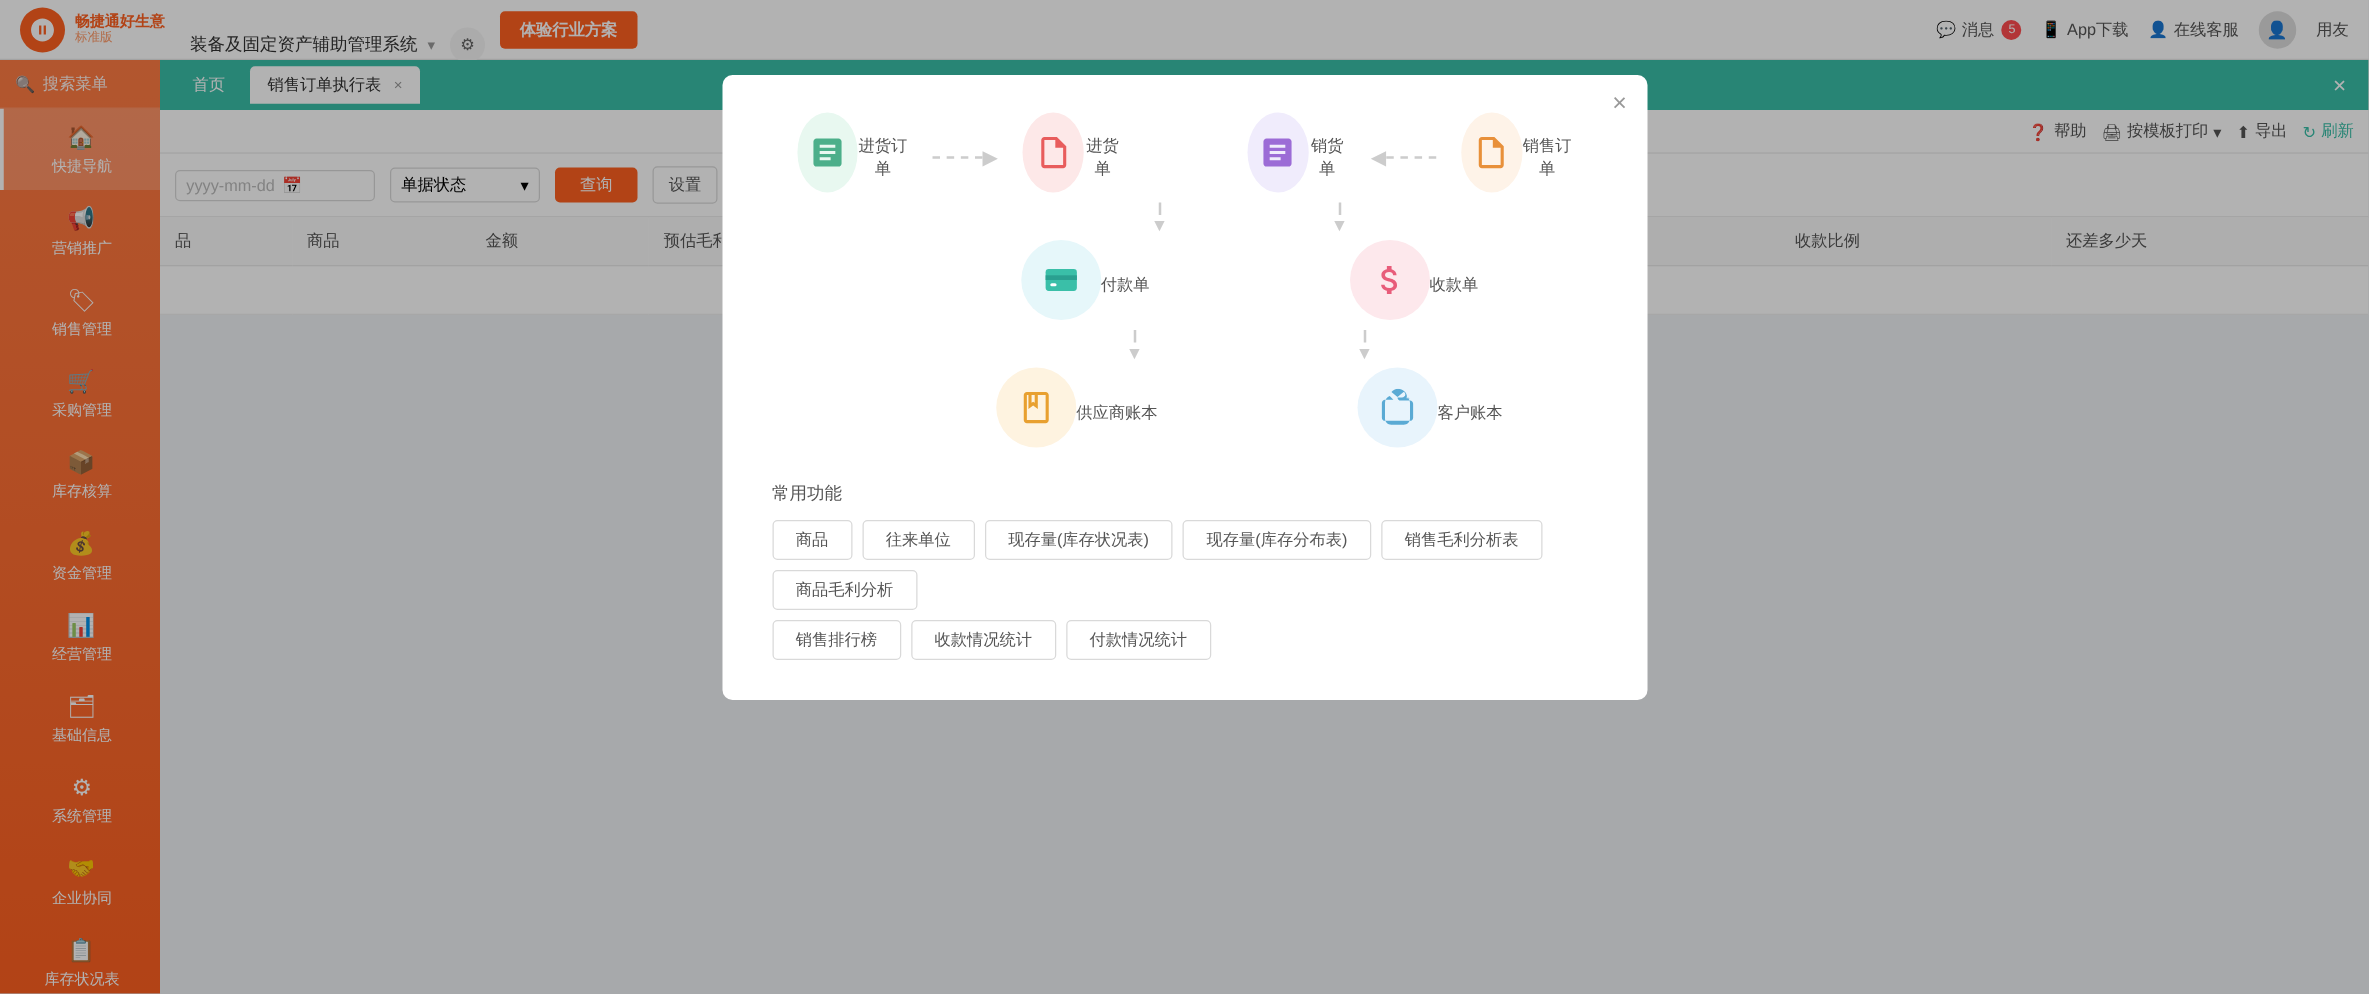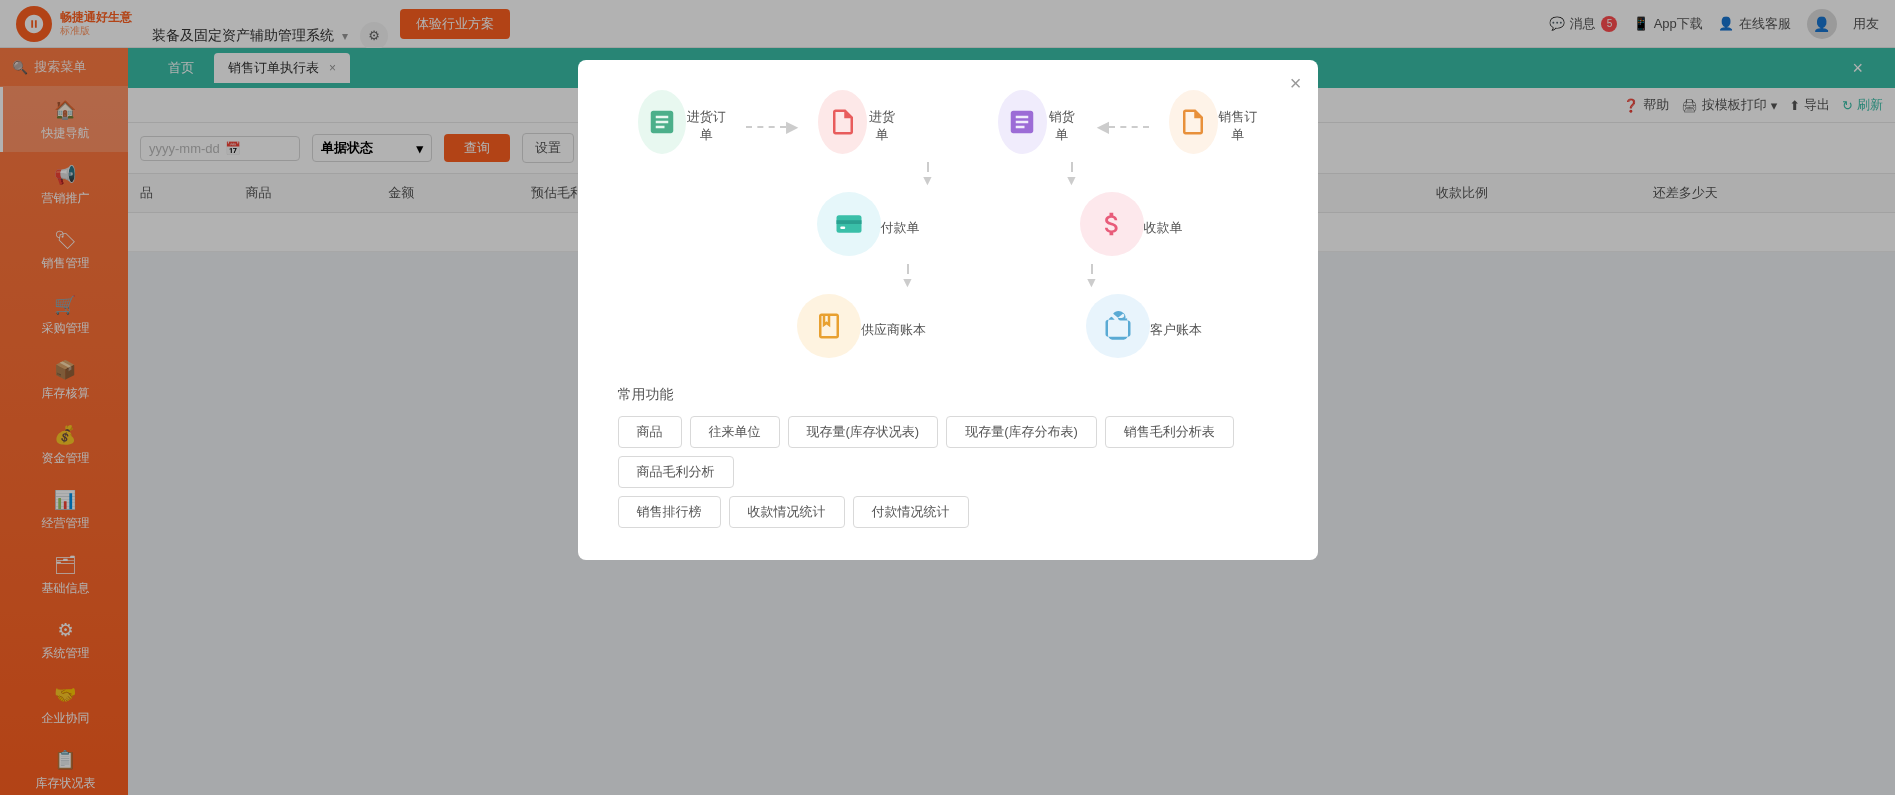--- a/index.html
+++ b/index.html
@@ -4,31 +4,31 @@
   <style>
     * { box-sizing: border-box; margin: 0; padding: 0; }
     body { font-family: 'Microsoft YaHei', Arial, sans-serif; font-size: 13px; background: #f0f2f5; overflow: hidden; }
 
     
     .app-wrapper { display: flex; flex-direction: column; height: 795px; width: 1895px; }
     .top-header { display: flex; align-items: center; height: 48px; background: #fff; border-bottom: 1px solid #e8e8e8; padding: 0 16px; flex-shrink: 0; }
     .main-area { display: flex; flex: 1; overflow: hidden; }
     .sidebar { width: 128px; background: linear-gradient(180deg, #ff7c44 0%, #ff6020 100%); color: #fff; flex-shrink: 0; display: flex; flex-direction: column; }
     .content-area { flex: 1; display: flex; flex-direction: column; overflow: hidden; }
-    .tab-bar { display: flex; align-items: center; background: #3abfa8; height: 40px; flex-shrink: 0; padding: 0 24px; }
+    .tab-bar { display: flex; align-items: center; background: #3abfa8; height: 40px; flex-shrink: 0; padding: 0 10px; }
 
     
     .logo-area { display: flex; align-items: center; gap: 8px; margin-right: 20px; }
     .logo-icon { width: 36px; height: 36px; background: #ff6020; border-radius: 50%; display: flex; align-items: center; justify-content: center; }
     .logo-icon svg { width: 22px; height: 22px; }
     .app-title-area { display: flex; align-items: center; gap: 8px; margin-top: 24px; }
     .app-title { font-size: 14px; color: #333; font-weight: 500; }
     .title-arrow { color: #999; font-size: 12px; cursor: pointer; }
     .settings-btn { width: 28px; height: 28px; border-radius: 50%; background: #f5f5f5; display: flex; align-items: center; justify-content: center; cursor: pointer; color: #666; margin-left: 4px; }
-    .experience-btn { background: #ff6020; color: #fff; border: none; border-radius: 4px; padding: 6px 16px; font-size: 13px; cursor: pointer; margin-left: 12px; }
+    .experience-btn { background: #ff6020; color: #fff; border: none; border-radius: 4px; padding: 6px 16px; font-size: 13px; cursor: pointer; margin-left: 12px; font-weight: bold; }
     .header-right { margin-left: auto; display: flex; align-items: center; gap: 16px; }
     .header-action { display: flex; align-items: center; gap: 4px; color: #555; cursor: pointer; font-size: 13px; }
     .badge { background: #ff4d4f; color: #fff; border-radius: 10px; padding: 0 5px; font-size: 10px; min-width: 16px; height: 16px; display: inline-flex; align-items: center; justify-content: center; margin-left: 2px; }
 
     
     .sidebar-search { display: flex; align-items: center; gap: 6px; padding: 10px 12px; border-bottom: 1px solid rgba(255,255,255,0.2); cursor: pointer; }
     .sidebar-search span { font-size: 13px; opacity: 0.9; }
     .sidebar-item { display: flex; flex-direction: column; align-items: center; padding: 12px 8px 10px; cursor: pointer; border-left: 3px solid transparent; transition: background 0.2s; }
     .sidebar-item.active { background: rgba(255,255,255,0.2); border-left: 3px solid #fff; }
     .sidebar-item .icon { font-size: 18px; margin-bottom: 4px; }
@@ -42,21 +42,21 @@
 
     
     .toolbar { display: flex; align-items: center; gap: 12px; padding: 8px 12px; background: #fff; border-bottom: 1px solid #e8e8e8; }
     .toolbar-right { margin-left: auto; display: flex; align-items: center; gap: 12px; }
     .toolbar-btn { display: flex; align-items: center; gap: 4px; color: #555; cursor: pointer; font-size: 13px; }
     .refresh-btn { color: #3abfa8; }
 
     
     .search-bar { display: flex; align-items: center; gap: 12px; padding: 10px 12px; background: #fff; border-bottom: 1px solid #e8e8e8; flex-wrap: wrap; }
     .date-input { border: 1px solid #d9d9d9; border-radius: 4px; padding: 4px 8px; font-size: 13px; color: #bbb; display: flex; align-items: center; gap: 6px; min-width: 160px; }
-    .status-select { border: 1px solid #d9d9d9; border-radius: 4px; padding: 4px 8px; font-size: 13px; min-width: 120px; display: flex; align-items: center; justify-content: space-between; font-weight: bold; }
+    .status-select { border: 1px solid #d9d9d9; border-radius: 4px; padding: 4px 8px; font-size: 13px; min-width: 120px; display: flex; align-items: center; justify-content: space-between; }
     .query-btn { background: #ff6020; color: #fff; border: none; border-radius: 4px; padding: 5px 20px; font-size: 13px; cursor: pointer; }
     .settings-inline-btn { background: #fff; border: 1px solid #d9d9d9; color: #555; border-radius: 4px; padding: 5px 12px; font-size: 13px; cursor: pointer; }
     .more-conditions { color: #3abfa8; cursor: pointer; font-size: 13px; }
 
     
     .table-container { background: #fff; overflow: auto; }
     .data-table { width: 100%; border-collapse: collapse; font-size: 13px; }
     .data-table th { background: #fafafa; border-bottom: 1px solid #e8e8e8; padding: 10px 12px; text-align: left; font-weight: 500; color: #555; white-space: nowrap; }
     .data-table td { border-bottom: 1px solid #f0f0f0; padding: 10px 12px; color: #333; white-space: nowrap; }
     .empty-data { text-align: center; padding: 40px; color: #999; }

